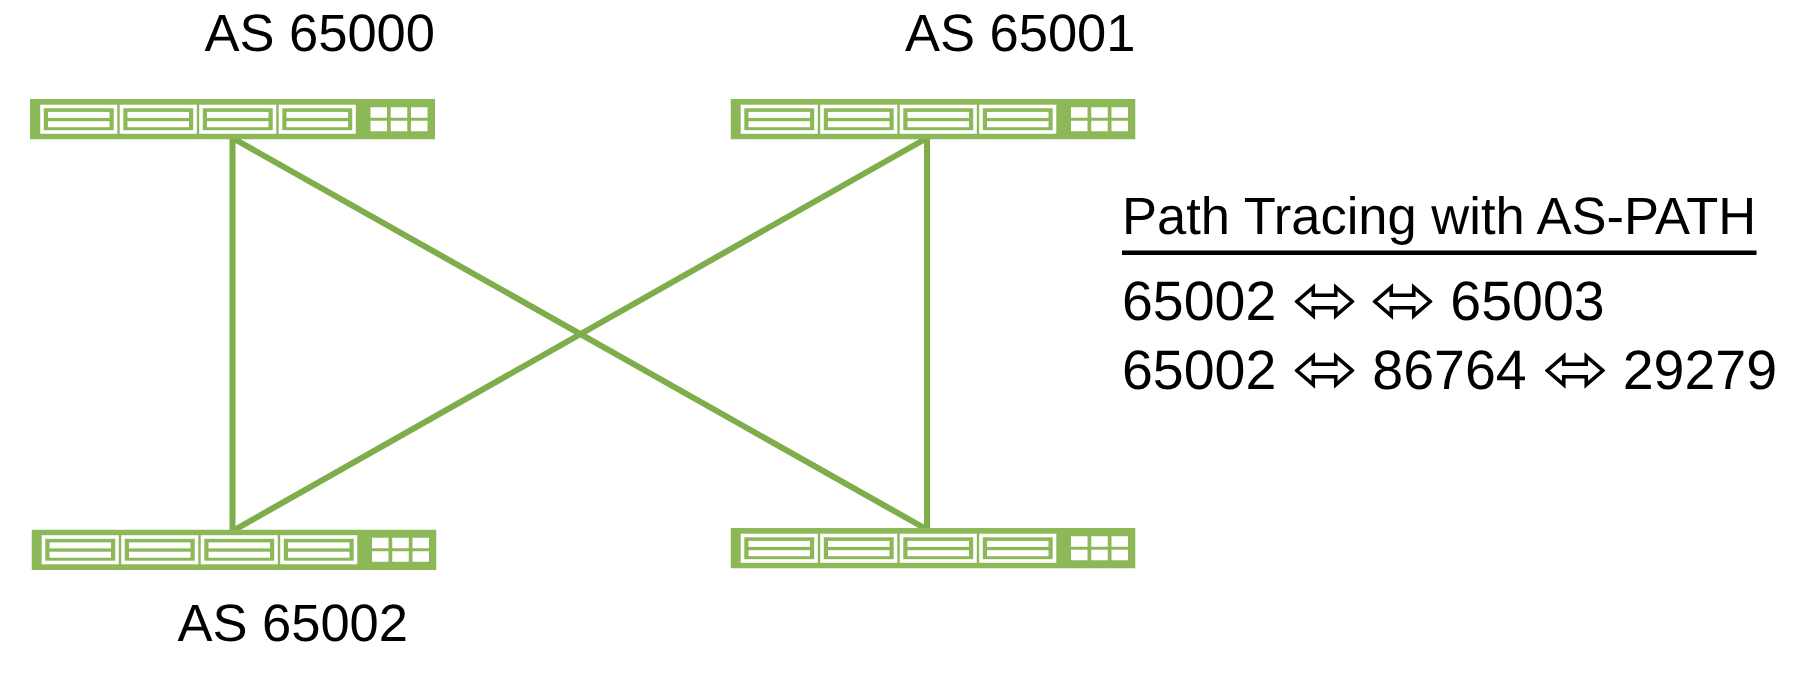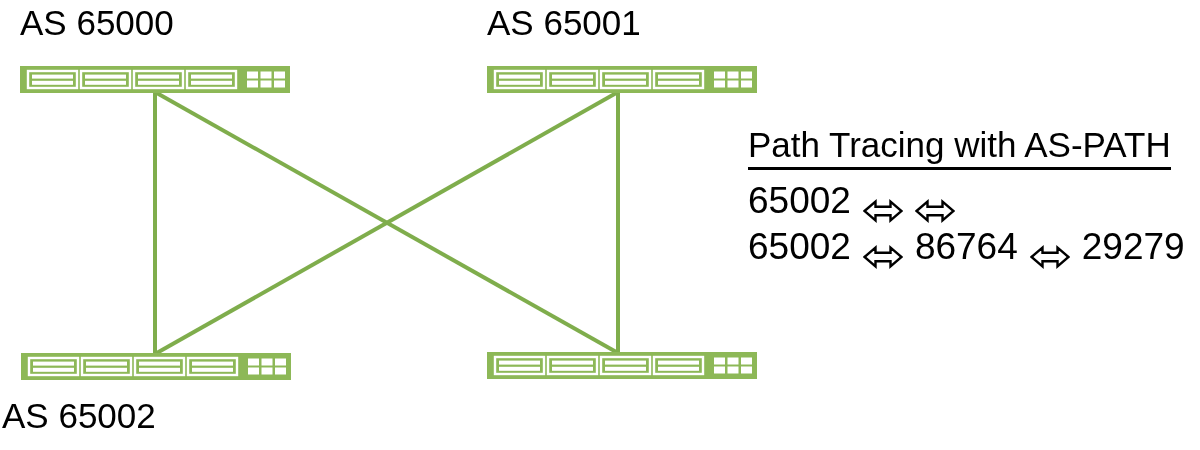--- a/index.html
+++ b/index.html
@@ -5,37 +5,37 @@
   html,body{margin:0;padding:0;background:#fff;}
   .stage{
     position:relative;width:1200px;height:450px;background:#fff;overflow:hidden;
     font-family:"Liberation Sans",sans-serif;color:#000;
   }
   .links-layer{position:absolute;left:0;top:0;width:1200px;height:450px;}
   .node{position:absolute;}
   .switch-slot{display:block;line-height:0;}
   .switch-slot svg{display:block;}
   .node-label{
-    position:absolute;width:270px;text-align:left;
+    position:absolute;width:270px;text-align:right;
     font-size:35px;line-height:44px;white-space:nowrap;
     color:#000;
   }
   .lbl-as65000{left:20px;top:1px;}
   .lbl-as65001{left:487px;top:1px;}
   .lbl-as65002{left:2px;top:394px;}
   .lbl-as65003{left:483px;top:394px;}
   .panel{
     position:absolute;left:748px;top:125px;white-space:nowrap;
   }
   .panel-title{
     display:inline-block;font-size:35px;line-height:40px;
     border-bottom:3px solid #000;padding-bottom:2px;margin-bottom:8px;
   }
   .path-row{
-    font-size:37px;line-height:46px;display:flex;align-items:flex-end;gap:12px;
+    font-size:37px;line-height:46px;display:flex;align-items:center;gap:12px;
   }
   .hop{display:inline-block;}
   .arrow-icon{display:inline-block;line-height:0;}
   .arrow-icon svg{display:block;}
 </style>
 </head>
 <body>
 
 <div class="stage">
 
@@ -176,20 +176,21 @@
       <span class="arrow-icon">
   <svg width="40" height="26" viewBox="0 0 40 26" xmlns="http://www.w3.org/2000/svg">
     <path d="M1.5 13 L12.5 3.5 L12.5 8.8 L27.5 8.8 L27.5 3.5 L38.5 13 L27.5 22.5 L27.5 17.2 L12.5 17.2 L12.5 22.5 Z" fill="#fff" stroke="#000" stroke-width="2.4" stroke-linejoin="miter"></path>
   </svg>
 </span>
       <span class="arrow-icon">
   <svg width="40" height="26" viewBox="0 0 40 26" xmlns="http://www.w3.org/2000/svg">
     <path d="M1.5 13 L12.5 3.5 L12.5 8.8 L27.5 8.8 L27.5 3.5 L38.5 13 L27.5 22.5 L27.5 17.2 L12.5 17.2 L12.5 22.5 Z" fill="#fff" stroke="#000" stroke-width="2.4" stroke-linejoin="miter"></path>
   </svg>
 </span>
+      <span class="hop">65003</span>
     </div>
     <div class="path-row">
       <span class="hop">65002</span>
       <span class="arrow-icon">
   <svg width="40" height="26" viewBox="0 0 40 26" xmlns="http://www.w3.org/2000/svg">
     <path d="M1.5 13 L12.5 3.5 L12.5 8.8 L27.5 8.8 L27.5 3.5 L38.5 13 L27.5 22.5 L27.5 17.2 L12.5 17.2 L12.5 22.5 Z" fill="#fff" stroke="#000" stroke-width="2.4" stroke-linejoin="miter"></path>
   </svg>
 </span>
       <span class="hop">86764</span>
       <span class="arrow-icon">

